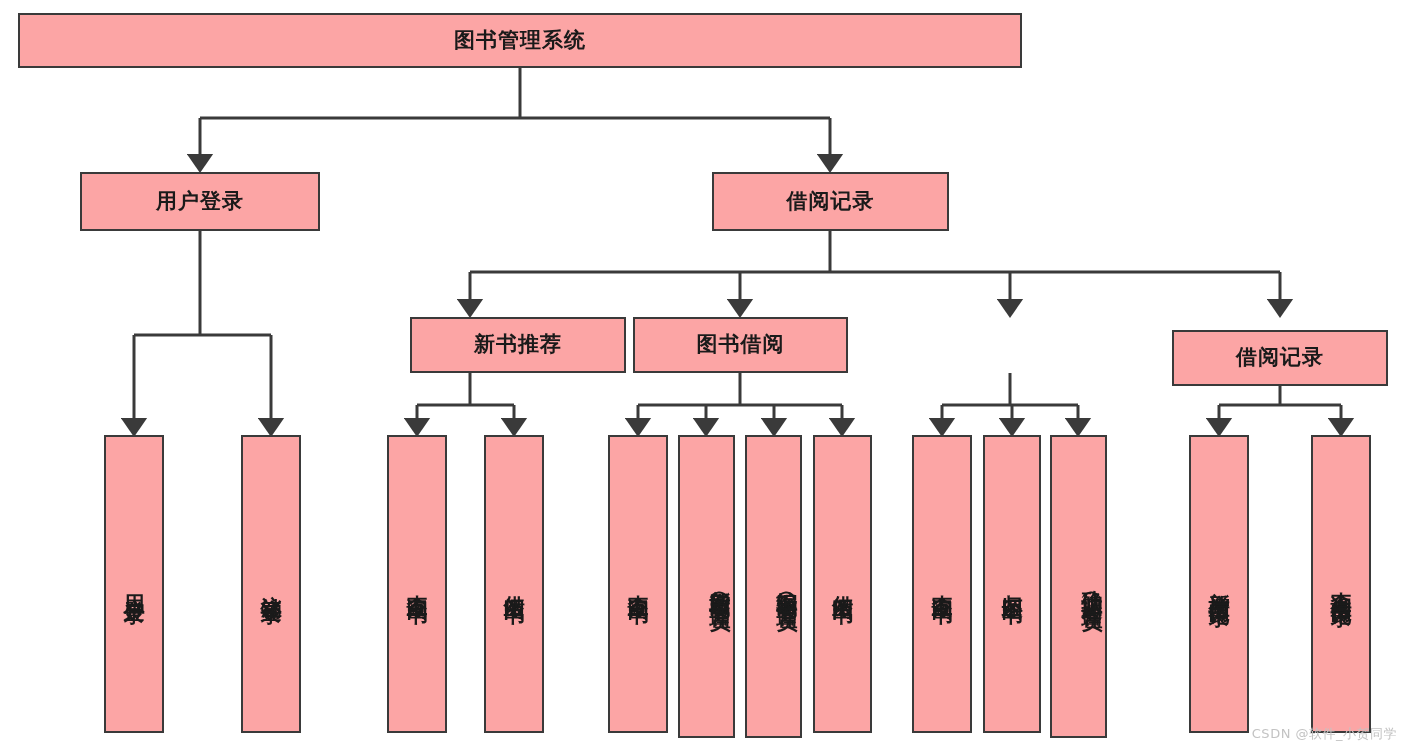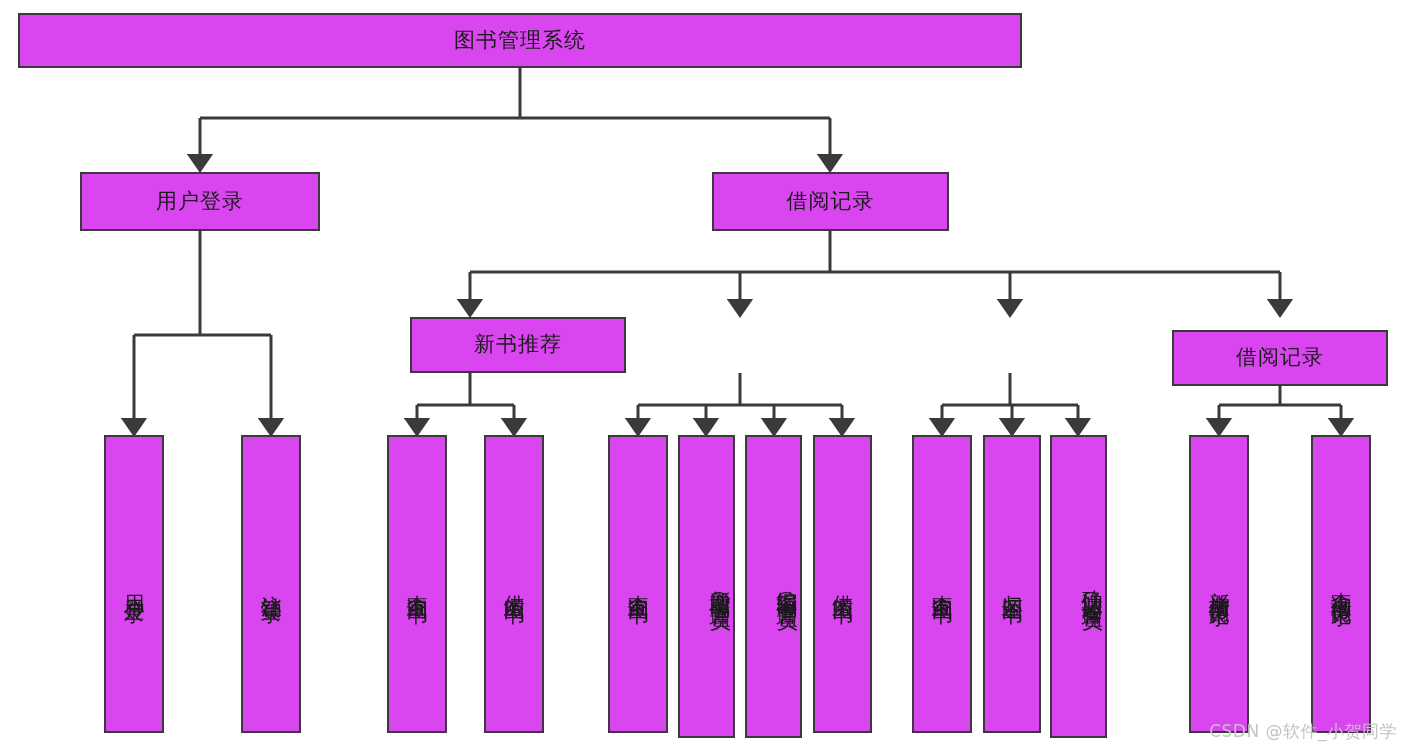--- a/index.html
+++ b/index.html
@@ -20,25 +20,26 @@
     left: 0;
     top: 0;
     width: 1405px;
     height: 747px;
     pointer-events: none;
   }
   .node {
     position: absolute;
     box-sizing: border-box;
     border: 2px solid #3a3a3a;
-    background: #d946ef;
+    background: #fca5a5;
     display: flex;
     align-items: center;
     justify-content: center;
     color: #1a1a1a;
+    font-weight: bold;
   }
   .node-h {
     font-size: 21px;
     letter-spacing: 1px;
     line-height: 1.2;
   }
   .node-v {
     writing-mode: vertical-rl;
     text-orientation: upright;
     font-size: 21px;
@@ -48,21 +49,21 @@
     align-items: flex-start;
     justify-content: center;
   }
   .node-v.center-v {
     align-items: center;
   }
   #watermark {
     position: absolute;
     right: 8px;
     bottom: 4px;
-    font-size: 17px;
+    font-size: 13px;
     color: #c3c3c3;
     letter-spacing: 0.5px;
     white-space: nowrap;
   }
 </style>
 </head>
 <body>
 
 <div id="canvas">
 
@@ -123,20 +124,23 @@
   <div class="node node-h" id="node-l1-0" style="left: 80px; top: 172px; width: 240px; height: 59px;">
     <span>用户登录</span>
   </div>
   <div class="node node-h" id="node-l1-1" style="left: 712px; top: 172px; width: 237px; height: 59px;">
     <span>借阅记录</span>
   </div>
 
   <div class="node node-h" id="node-l2-0" style="left: 362px; top: 317px; width: 216px; height: 56px; margin-left: 48px;">
     <span>新书推荐</span>
   </div>
+  <div class="node node-h" id="node-l2-1" style="left: 633px; top: 317px; width: 215px; height: 56px;">
+    <span>图书借阅</span>
+  </div>
   <div class="node node-h" id="node-l2-3" style="left: 1172px; top: 330px; width: 216px; height: 56px;">
     <span>借阅记录</span>
   </div>
 
   <div class="node node-v center-v" id="leaf-0" style="left: 104px; top: 435px; width: 60px; height: 298px;">
       <span>用户登录</span>
     </div>
   <div class="node node-v center-v" id="leaf-1" style="left: 241px; top: 435px; width: 60px; height: 298px;">
       <span>注销登录</span>
     </div>

